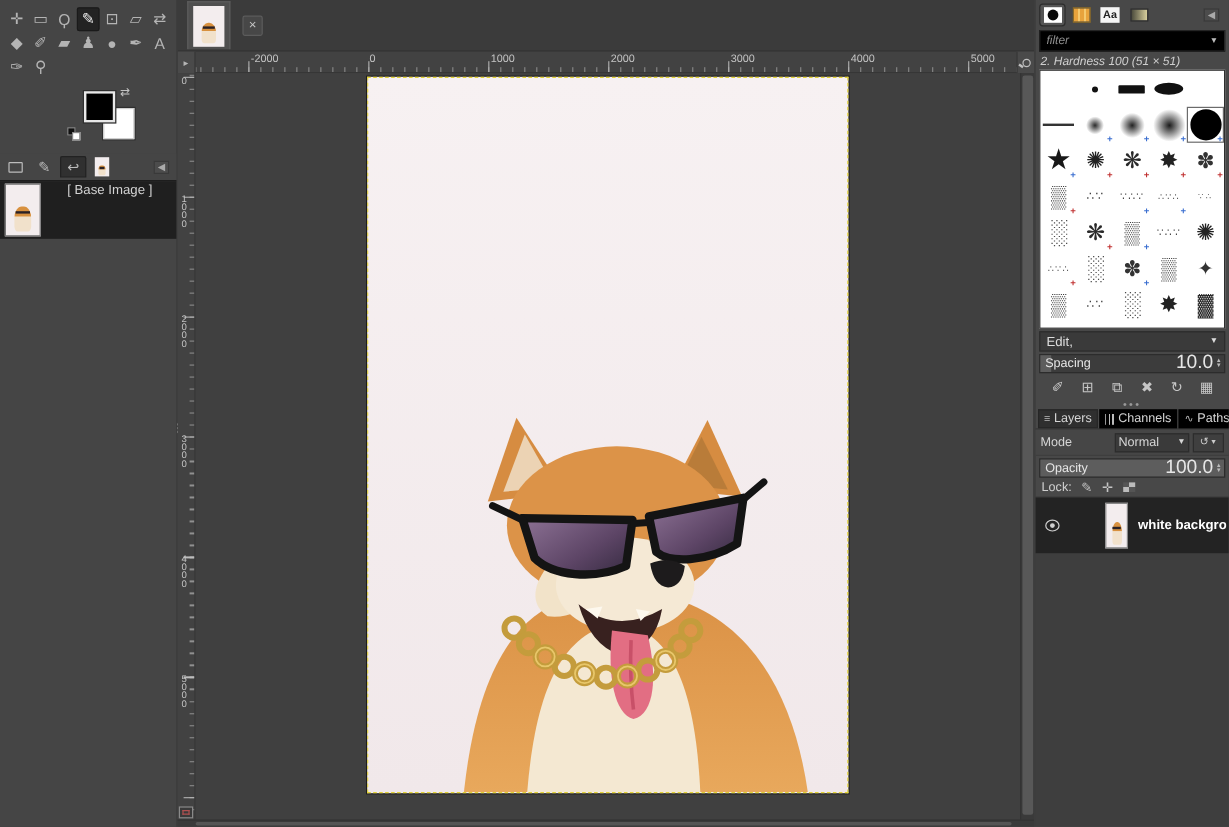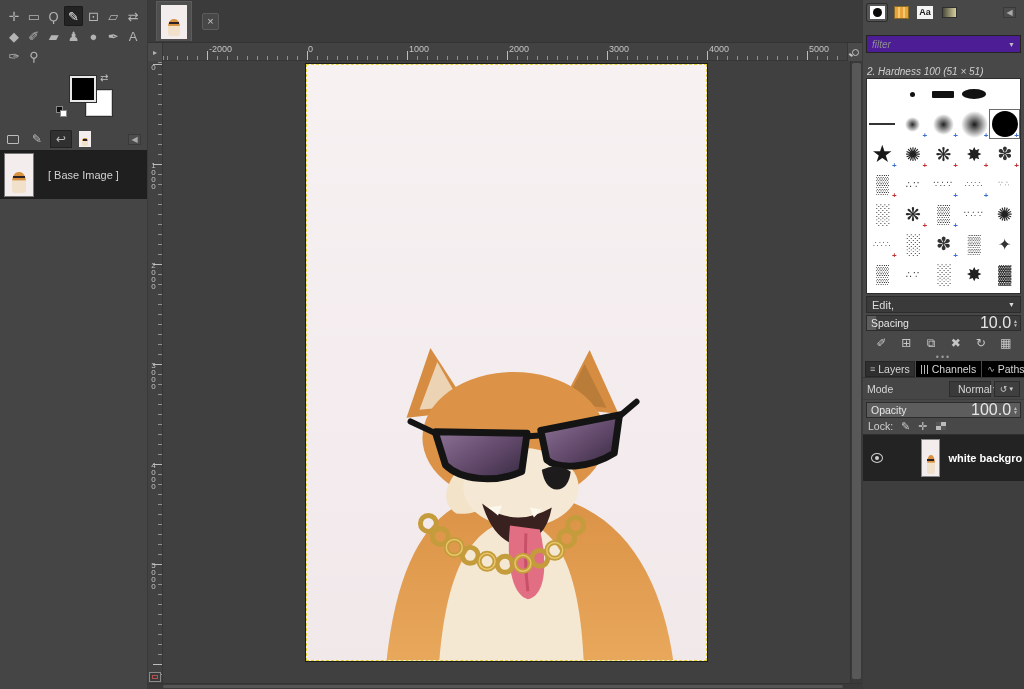--- a/index.html
+++ b/index.html
@@ -26,21 +26,21 @@
   .swatch-mini{position:absolute;left:0;top:30px;width:12px;height:12px;}
   .swatch-mini i{position:absolute;width:7px;height:7px;display:block;}
   .swatch-mini .mb{left:0;top:0;background:#111;border:1px solid #888;}
   .swatch-mini .mw{left:4px;top:4px;background:#fff;border:1px solid #888;}
   .dock-tabs{height:22px;display:flex;align-items:center;gap:2px;padding:0 2px;margin-top:4px;background:#454545;}
   .dtab{width:22px;height:18px;display:flex;align-items:center;justify-content:center;color:#bcbcbc;font-size:12px;border-radius:2px 2px 0 0;}
   .dtab.active{background:#303030;box-shadow:inset 0 0 0 1px #222;}
   .dtab .mini-thumb{width:12px;height:16px;}
   .dock-collapse{margin-left:auto;margin-right:4px;color:#aaa;font-size:8px;border:1px solid #393939;background:#4c4c4c;width:13px;height:11px;display:flex;align-items:center;justify-content:center;}
   .undo-panel{background:#242424;border-top:1px solid #1d1d1d;padding:0;}
-  .undo-row{display:flex;align-items:center;height:48px;background:#1f1f1f;padding:2px 4px;}
+  .undo-row{display:flex;height:48px;background:#1f1f1f;padding:2px 4px;gap:8px;}
   .undo-thumb{width:30px;height:44px;border:1px solid #777;}
   .undo-label{margin-left:14px;font-size:11px;color:#d2d2d2;}
   .left-grip{position:absolute;right:-3px;top:352px;color:#9a9a9a;font-size:9px;letter-spacing:0;line-height:3px;writing-mode:vertical-lr;}
 
   
   .mini-thumb{background:#f3edee;position:relative;overflow:hidden;display:inline-block;}
   .mini-thumb::after{content:"";position:absolute;left:26%;right:26%;top:42%;bottom:6%;background:linear-gradient(#d8913f 0 38%,#f1e1cb 42% 100%);border-radius:45% 45% 20% 20%;}
   .mini-thumb::before{content:"";position:absolute;left:30%;right:30%;top:52%;height:2px;background:#2a2226;z-index:2;}
 
   
@@ -76,21 +76,21 @@
   
   .right-dock{width:162px;flex:0 0 162px;background:#484848;border-left:1px solid #3a3a3a;display:flex;flex-direction:column;font-size:11px;position:relative;}
   .rd-tabs{height:24px;display:flex;align-items:center;gap:4px;padding:2px 4px;}
   .rtab{width:20px;height:17px;display:flex;align-items:center;justify-content:center;border-radius:2px;}
   .rtab.active{box-shadow:0 0 0 1px #2c2c2c;background:#555;}
   .icon-brush{width:15px;height:13px;background:#fff;display:flex;align-items:center;justify-content:center;}
   .icon-brush i{width:9px;height:9px;background:#0a0a0a;border-radius:50%;}
   .icon-pattern{width:15px;height:13px;background:repeating-linear-gradient(to right,#e8a33c 0 3px,#f6c96d 3px 5px);border:1px solid #8a6a28;}
   .icon-font{width:16px;height:13px;background:#f4f4f4;color:#222;font-size:9px;font-weight:bold;display:flex;align-items:center;justify-content:center;}
   .icon-grad{width:15px;height:11px;background:linear-gradient(to right,#4b4b3c,#d8cf9d);border:1px solid #2f2f2f;}
-  .rd-filter{height:18px;margin:11px 3px;background:#4c1d95;border:1px solid #242424;display:flex;align-items:center;padding:0 5px;color:#8f8f8f;}
+  .rd-filter{height:18px;margin:1px 3px;background:#000000;border:1px solid #242424;display:flex;align-items:center;padding:0 5px;color:#8f8f8f;}
   .rd-filter .ph{font-style:italic;font-size:10px;}
   .rd-filter .chev{margin-left:auto;font-size:7px;color:#bdbdbd;}
   .brush-name{font-style:italic;font-size:10px;color:#cfcfcf;padding:2px 4px 1px 4px;white-space:nowrap;}
   .brush-grid{margin:0 3px;background:#fff;height:216px;overflow:hidden;display:grid;grid-template-columns:repeat(5,1fr);grid-auto-rows:30px;border:1px solid #2e2e2e;}
   .bcell{position:relative;display:flex;align-items:center;justify-content:center;color:#181818;}
   .bcell.sel{outline:1px solid #6b6b6b;outline-offset:-1px;}
   .bcell .plus{position:absolute;right:1px;bottom:-1px;font-size:8px;font-weight:bold;}
   .plus.b{color:#3a6ed0;} .plus.r{color:#c03030;}
   .rd-select{height:17px;margin:2px 3px 0 3px;background:#3a3a3a;border:1px solid #2c2c2c;display:flex;align-items:center;padding:0 5px;color:#ddd;}
   .rd-select .chev{margin-left:auto;font-size:7px;}
@@ -102,21 +102,21 @@
   .rd-actions{height:20px;display:flex;align-items:center;justify-content:space-around;padding:0 6px;margin-top:2px;color:#c6c6c6;font-size:12px;}
   .rd-actions span{width:18px;text-align:center;}
   .grip{height:7px;display:flex;align-items:center;justify-content:center;color:#9a9a9a;font-size:9px;letter-spacing:2px;line-height:0;}
   .layer-tabs{height:18px;display:flex;align-items:flex-end;gap:1px;padding:0 2px;border-bottom:1px solid #333;}
   .ltab{display:flex;align-items:center;gap:3px;padding:2px 5px;font-size:10.5px;color:#d5d5d5;background:#000000;}
   .ltab.active{background:#2f2f2f;box-shadow:inset 0 0 0 1px #262626;}
   .ltab .ic{font-size:9px;color:#bbb;}
   .chan-ic{display:inline-block;width:8px;height:9px;background:repeating-linear-gradient(to right,#bbb 0 1px,transparent 1px 3px);}
   .mode-row{height:22px;display:flex;align-items:center;padding:0 4px;gap:3px;border-bottom:1px solid #3e3e3e;background:#464646;}
   .mode-row .lab{font-size:10.5px;}
-  .mode-select{margin-left:auto;width:42px;height:16px;background:#3a3a3a;border:1px solid #2c2c2c;display:flex;align-items:center;padding:0 8px;font-size:10.5px;}
+  .mode-select{margin-left:auto;width:62px;height:16px;background:#3a3a3a;border:1px solid #2c2c2c;display:flex;align-items:center;padding:0 2px;font-size:10.5px;}
   .mode-select .chev{margin-left:auto;font-size:7px;}
   .mode-reset{width:26px;height:16px;background:#3f3f3f;border:1px solid #2c2c2c;display:flex;align-items:center;justify-content:center;gap:1px;font-size:9px;color:#ccc;}
   .lock-row{height:16px;display:flex;align-items:center;gap:8px;padding:0 5px;font-size:10.5px;color:#d0d0d0;}
   .lock-row .ic{font-size:11px;color:#c4c4c4;}
   .alpha-ic{display:inline-block;width:10px;height:8px;background:conic-gradient(#bbb 0 25%,#555 25% 50%,#bbb 50% 75%,#555 75%);}
   .layer-list{flex:1;background:#3e3e3e;border-top:1px solid #2f2f2f;}
   .layer-row{height:46px;display:flex;align-items:center;background:#232323;padding:0 2px;}
   .eye{width:15px;height:10px;border:1.5px solid #cfcfcf;border-radius:50%;position:relative;margin:0 10px 0 6px;}
   .eye::after{content:"";position:absolute;left:50%;top:50%;transform:translate(-50%,-50%);width:4px;height:4px;border-radius:50%;background:#cfcfcf;}
   .layer-thumb{width:24px;height:38px;border:1px solid #888;margin-left:28px;}

